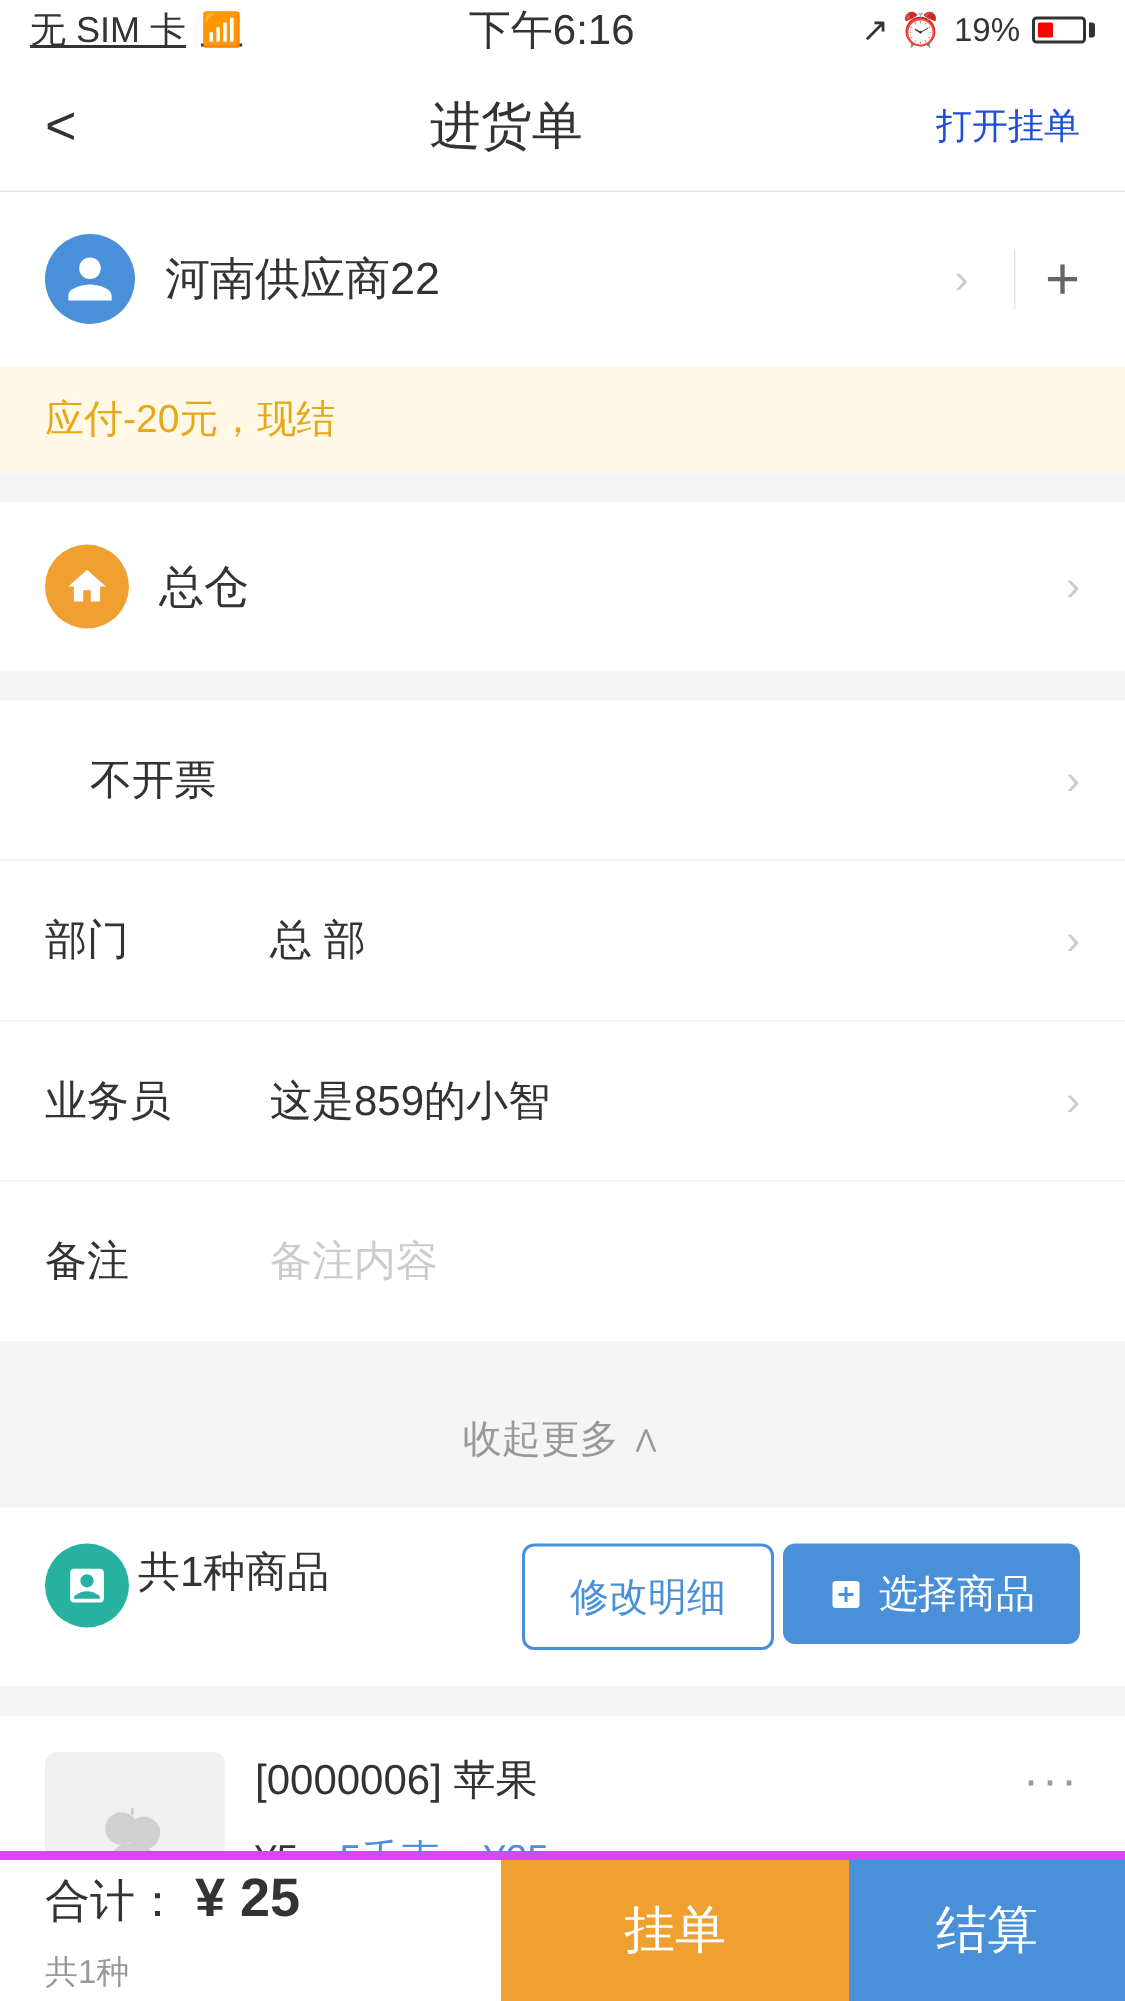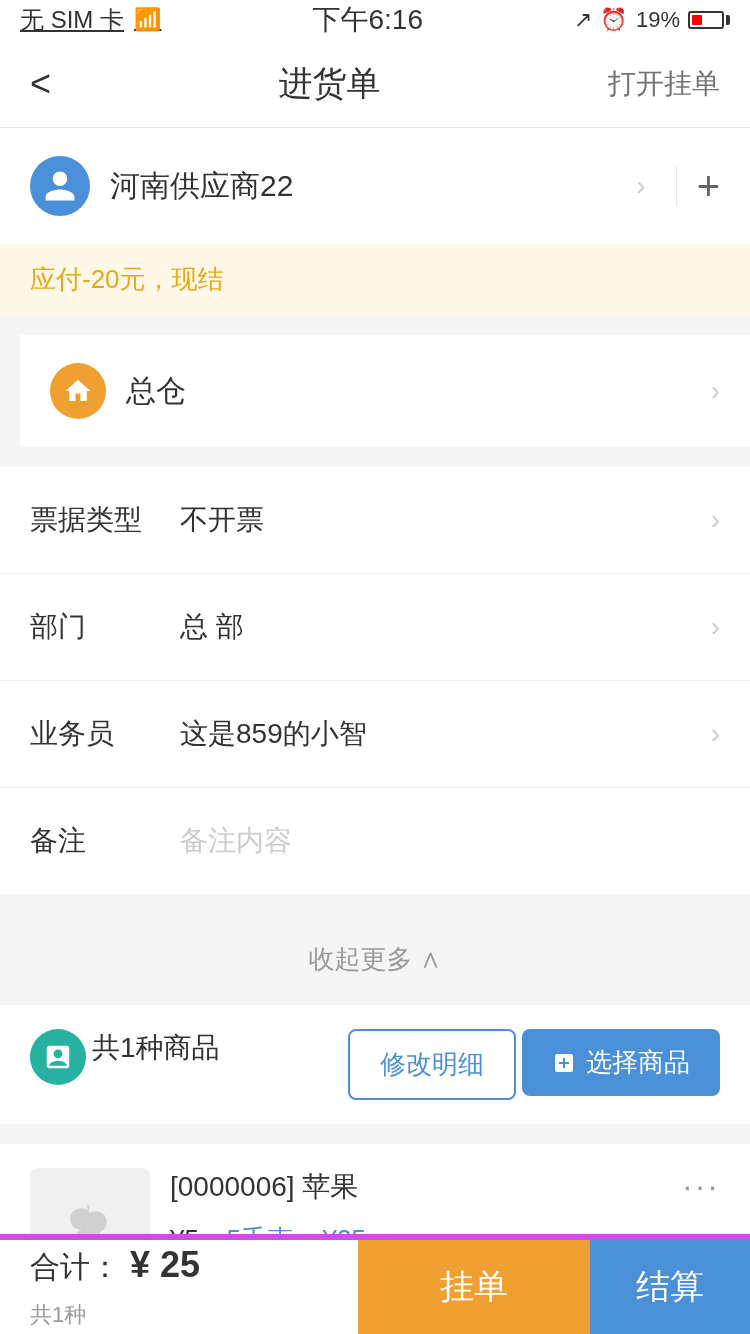--- a/index.html
+++ b/index.html
@@ -54,22 +54,22 @@
       font-size: 36px;
       color: #333;
       cursor: pointer;
     }
     .nav-title {
       font-size: 34px;
       font-weight: 500;
       color: #333;
     }
     .nav-action {
-      font-size: 28px;
-      color: #737373;
+      font-size: 24px;
+      color: #1d4ed8;
     }
 
     
     .section {
       background: #fff;
       margin-bottom: 20px;
     }
 
     
     .supplier-section {
@@ -118,21 +118,20 @@
       padding: 18px 30px;
       font-size: 26px;
       color: #E6A817;
     }
 
     
     .warehouse-section {
       background: #fff;
       margin-top: 20px;
       margin-bottom: 0;
-      margin-left: 20px;
     }
     .warehouse-row {
       display: flex;
       align-items: center;
       padding: 28px 30px;
     }
     .warehouse-icon {
       width: 56px; height: 56px; border-radius: 50%;
       background: #F0A030;
       display: flex; align-items: center; justify-content: center;
@@ -309,21 +308,21 @@
       width: 232px;
       background: #F0A030;
       color: #fff;
       font-size: 34px;
       display: flex;
       align-items: center;
       justify-content: center;
       cursor: pointer;
     }
     .btn-checkout {
-      width: 160px;
+      width: 184px;
       background: #4A90D9;
       color: #fff;
       font-size: 34px;
       display: flex;
       align-items: center;
       justify-content: center;
       cursor: pointer;
     }
     .wifi-icon { font-size: 22px; }
   </style>
@@ -377,21 +376,20 @@
           <path d="M10 20v-6h4v6h5v-8h3L12 3 2 12h3v8z"></path>
         </svg>
     </div>
     <span class="warehouse-name">总仓</span>
     <span class="chevron">›</span>
   </div>
 </div>
 
 <div class="form-section section">
   <div class="form-row">
-    <span class="form-label">票据类型</span>
     <span class="form-value">不开票</span>
     <span class="chevron">›</span>
   </div>
   <div class="form-row">
     <span class="form-label">部门</span>
     <span class="form-value">总 部</span>
     <span class="chevron">›</span>
   </div>
   <div class="form-row">
     <span class="form-label">业务员</span>

